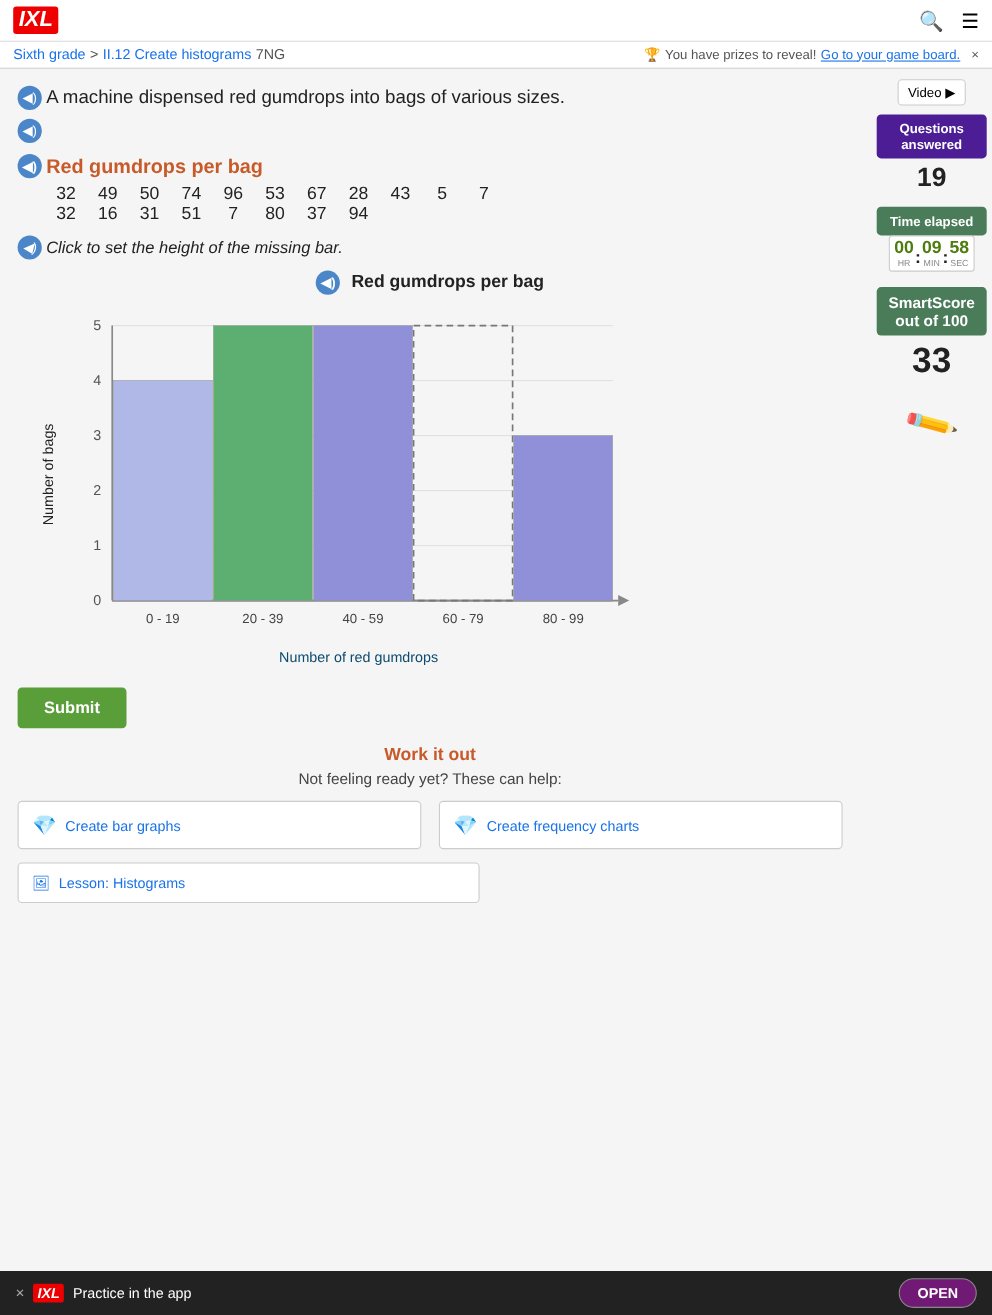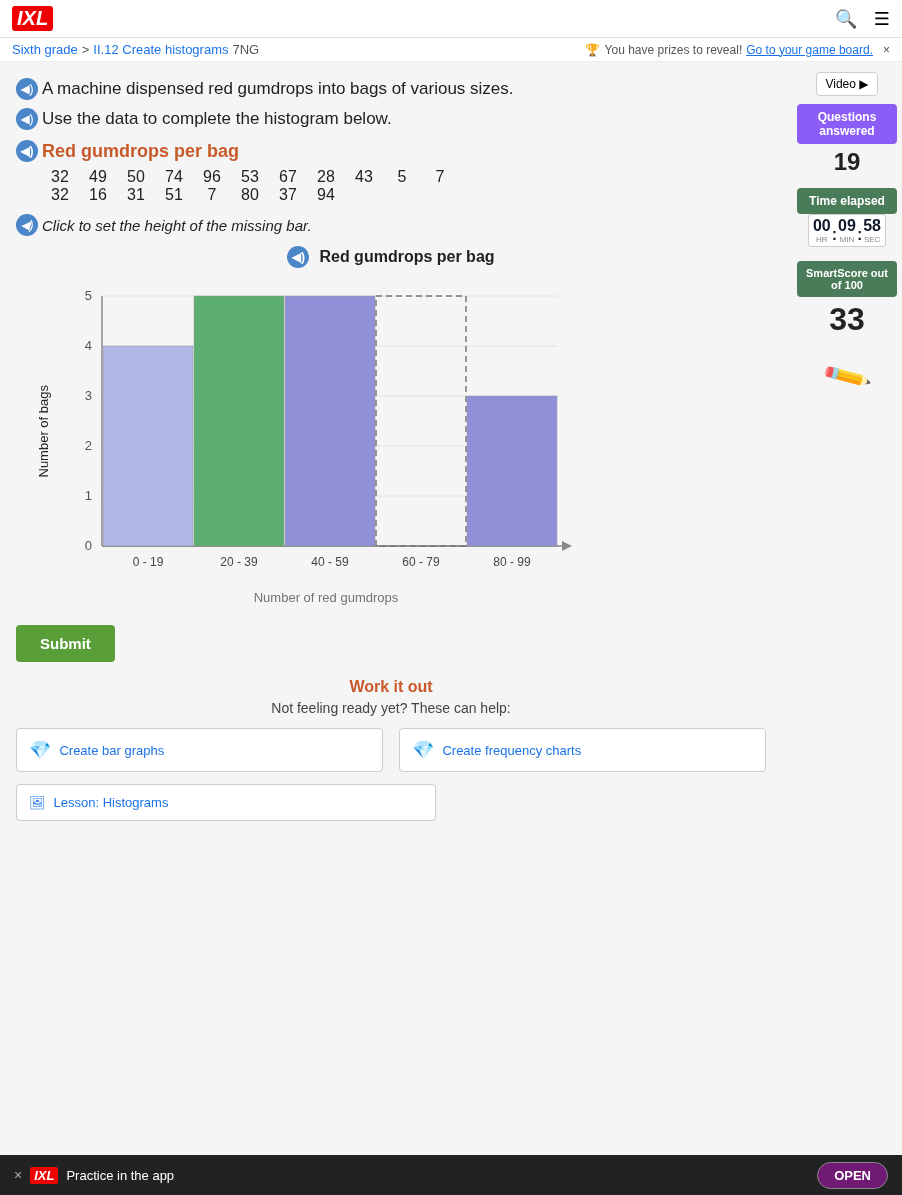--- a/index.html
+++ b/index.html
@@ -83,21 +83,21 @@
       border-radius: 4px;
       padding: 4px 8px;
       font-size: 12px;
       cursor: pointer;
       margin-top: 10px;
       display: flex;
       align-items: center;
       gap: 4px;
     }
     .questions-answered-box {
-      background: #8b5cf6;
+      background: #4c1d95;
       color: #fff;
       border-radius: 4px;
       padding: 6px 8px;
       text-align: center;
       font-size: 12px;
       font-weight: bold;
       width: 100px;
       margin-top: 8px;
     }
     .questions-count {
@@ -117,21 +117,21 @@
       font-weight: bold;
       width: 100px;
       margin-top: 12px;
     }
     .smart-score-box {
       background: #4a7c59;
       color: #fff;
       border-radius: 4px;
       padding: 6px 8px;
       text-align: center;
-      font-size: 11px;
+      font-size: 14px;
       font-weight: bold;
       width: 100px;
       margin-top: 14px;
     }
     .smart-score-value {
       font-size: 32px;
       font-weight: 700;
       color: #222;
       text-align: center;
       margin-top: 4px;
@@ -322,21 +322,21 @@
       border: 1px solid #ccc;
       border-radius: 3px;
       padding: 2px 4px;
     }
     .t-seg {
       text-align: center;
     }
     .t-seg .val {
       font-size: 16px;
       font-weight: bold;
-      color: #0f172a;
+      color: #4d7c0f;
     }
     .t-seg .lbl {
       font-size: 8px;
       color: #888;
     }
     .t-sep {
       font-size: 16px;
       font-weight: bold;
       color: #222;
       padding: 0 1px;
@@ -409,21 +409,20 @@
   </div>
 
   <div class="content-area">
 
     <div class="instruction-text">
       <span class="sound-btn">◀)</span>
       <span>A machine dispensed red gumdrops into bags of various sizes.</span>
     </div>
     <div class="instruction-text">
       <span class="sound-btn">◀)</span>
-      <span>Use the data to complete the histogram below.</span>
     </div>
 
     <div class="section-title">
       <span class="sound-btn">◀)</span>
       <span>Red gumdrops per bag</span>
     </div>
 
     <div class="data-table">
       <div class="row">
         <span>32</span>
@@ -501,21 +500,21 @@
 
           <rect x="410" y="120" width="90" height="150" fill="#9090d8" stroke="#999" stroke-width="0.5"></rect>
 
           <text x="91" y="290" text-anchor="middle" font-size="12" fill="#444">0 - 19</text>
           <text x="182" y="290" text-anchor="middle" font-size="12" fill="#444">20 - 39</text>
           <text x="273" y="290" text-anchor="middle" font-size="12" fill="#444">40 - 59</text>
           <text x="364" y="290" text-anchor="middle" font-size="12" fill="#444">60 - 79</text>
           <text x="455" y="290" text-anchor="middle" font-size="12" fill="#444">80 - 99</text>
         </svg>
       </div>
-      <div style="text-align:center;font-size:13px;color:#737373;margin-top:4px;">Number of red gumdrops</div>
+      <div style="text-align:center;font-size:13px;color:#0c4a6e;margin-top:4px;">Number of red gumdrops</div>
     </div>
 
     <button class="submit-btn">Submit</button>
 
     <div class="work-it-out">Work it out</div>
     <div class="not-feeling">Not feeling ready yet? These can help:</div>
 
     <div class="help-links">
       <div class="help-link-box">
         <span class="help-link-icon">💎</span>

